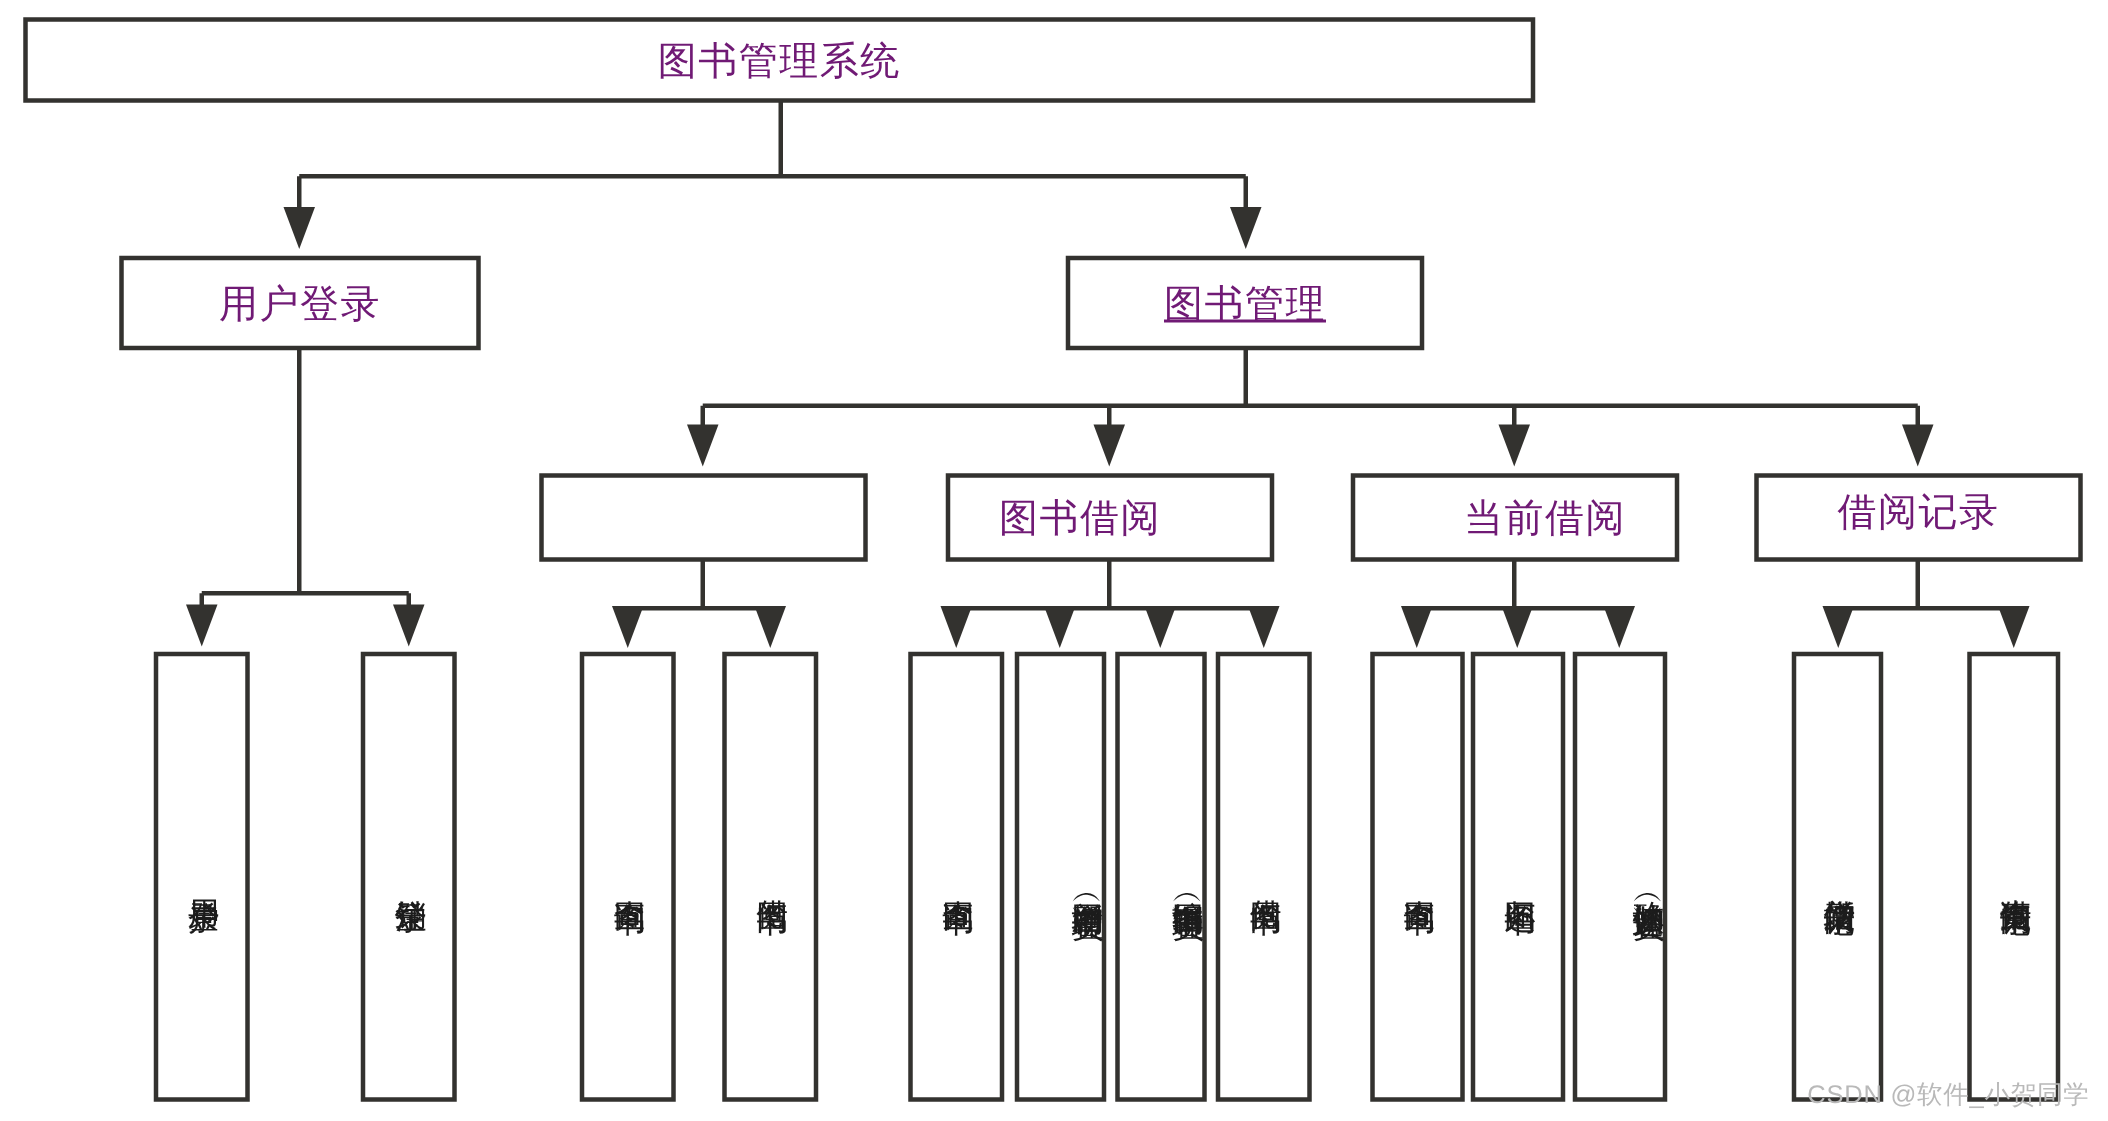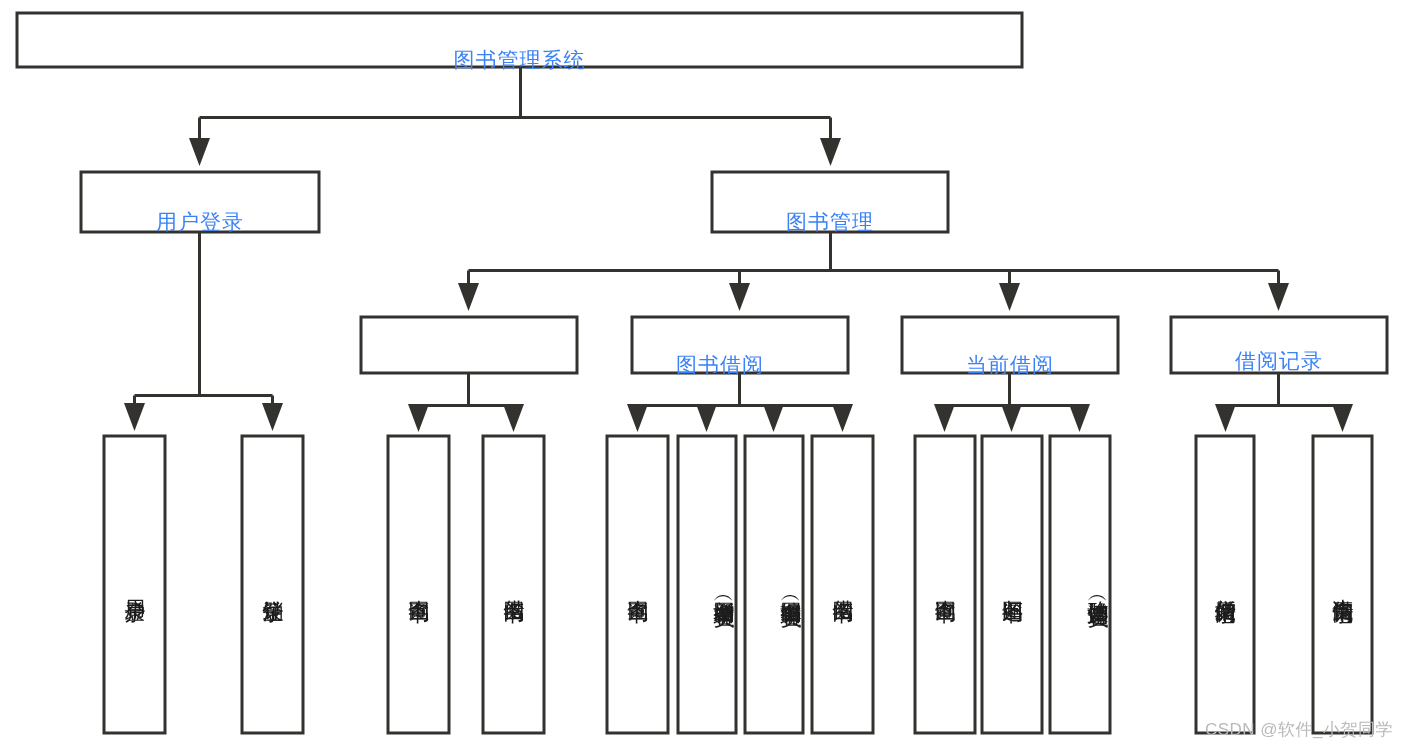--- a/index.html
+++ b/index.html
@@ -56,26 +56,25 @@
     letter-spacing: 1px;
     white-space: nowrap;
     pointer-events: none;
   }
   .hlabel-wrap {
     position: absolute;
     display: flex;
     align-items: center;
     justify-content: center;
     font-family: "Liberation Sans", "DejaVu Sans", sans-serif;
-    font-size: 21px;
-    color: #3b82f6;
+    font-size: 26px;
+    color: #701a75;
     letter-spacing: 1px;
     white-space: nowrap;
     pointer-events: none;
-    margin-top: 20px;
   }
   #watermark {
     position: absolute;
     right: 12px;
     bottom: 6px;
     font-family: "Liberation Sans", "DejaVu Sans", sans-serif;
     font-size: 17px;
     color: #b9b9b9;
     letter-spacing: 0.5px;
     white-space: nowrap;
@@ -177,24 +176,24 @@
     <rect class="node-box" x="915" y="436" width="60" height="297"></rect>
     <rect class="node-box" x="982" y="436" width="60" height="297"></rect>
     <rect class="node-box" x="1050" y="436" width="60" height="297"></rect>
     <rect class="node-box" x="1196" y="436" width="58" height="297"></rect>
     <rect class="node-box" x="1313" y="436" width="59" height="297"></rect>
   </svg>
 
   <div class="hlabel-wrap" style="left:17px;  top:13px;  width:1005px; height:54px;">图书管理系统</div>
 
   <div class="hlabel-wrap" style="left:81px;  top:172px; width:238px; height:60px;">用户登录</div>
-  <div class="hlabel-wrap" style="left:712px; top:172px; width:236px; height:60px;">图书管理</div>
+  <div class="hlabel-wrap" style="left:712px; top:172px; width:236px; height:60px;text-decoration:underline;">图书管理</div>
 
   <div class="hlabel-wrap" style="left:632px;  top:317px; width:176px; height:56px;">图书借阅</div>
-  <div class="hlabel-wrap" style="left:902px;  top:317px; width:216px; height:56px;">当前借阅</div>
+  <div class="hlabel-wrap" style="left:902px;  top:317px; width:216px; height:56px;padding-left:20px;">当前借阅</div>
   <div class="hlabel-wrap" style="left:1171px; top:317px; width:216px; height:48px;">借阅记录</div>
 
   <div class="vlabel-wrap" style="left:104px;  top:436px; width:61px; height:297px;">用户登录</div>
   <div class="vlabel-wrap" style="left:242px;  top:436px; width:61px; height:297px;">注销登录</div>
   <div class="vlabel-wrap" style="left:388px;  top:436px; width:61px; height:297px;">查询图书</div>
   <div class="vlabel-wrap" style="left:483px;  top:436px; width:61px; height:297px;">借阅图书</div>
   <div class="vlabel-wrap" style="left:607px;  top:436px; width:61px; height:297px;">查询图书</div>
   <div class="vlabel-wrap" style="left:678px;  top:436px; width:58px; height:297px; align-items:flex-start; padding-top:8px; box-sizing:border-box;">新增图书（管理员）</div>
   <div class="vlabel-wrap" style="left:745px;  top:436px; width:58px; height:297px; align-items:flex-start; padding-top:8px; box-sizing:border-box;">编辑图书（管理员）</div>
   <div class="vlabel-wrap" style="left:812px;  top:436px; width:61px; height:297px;">借阅图书</div>

